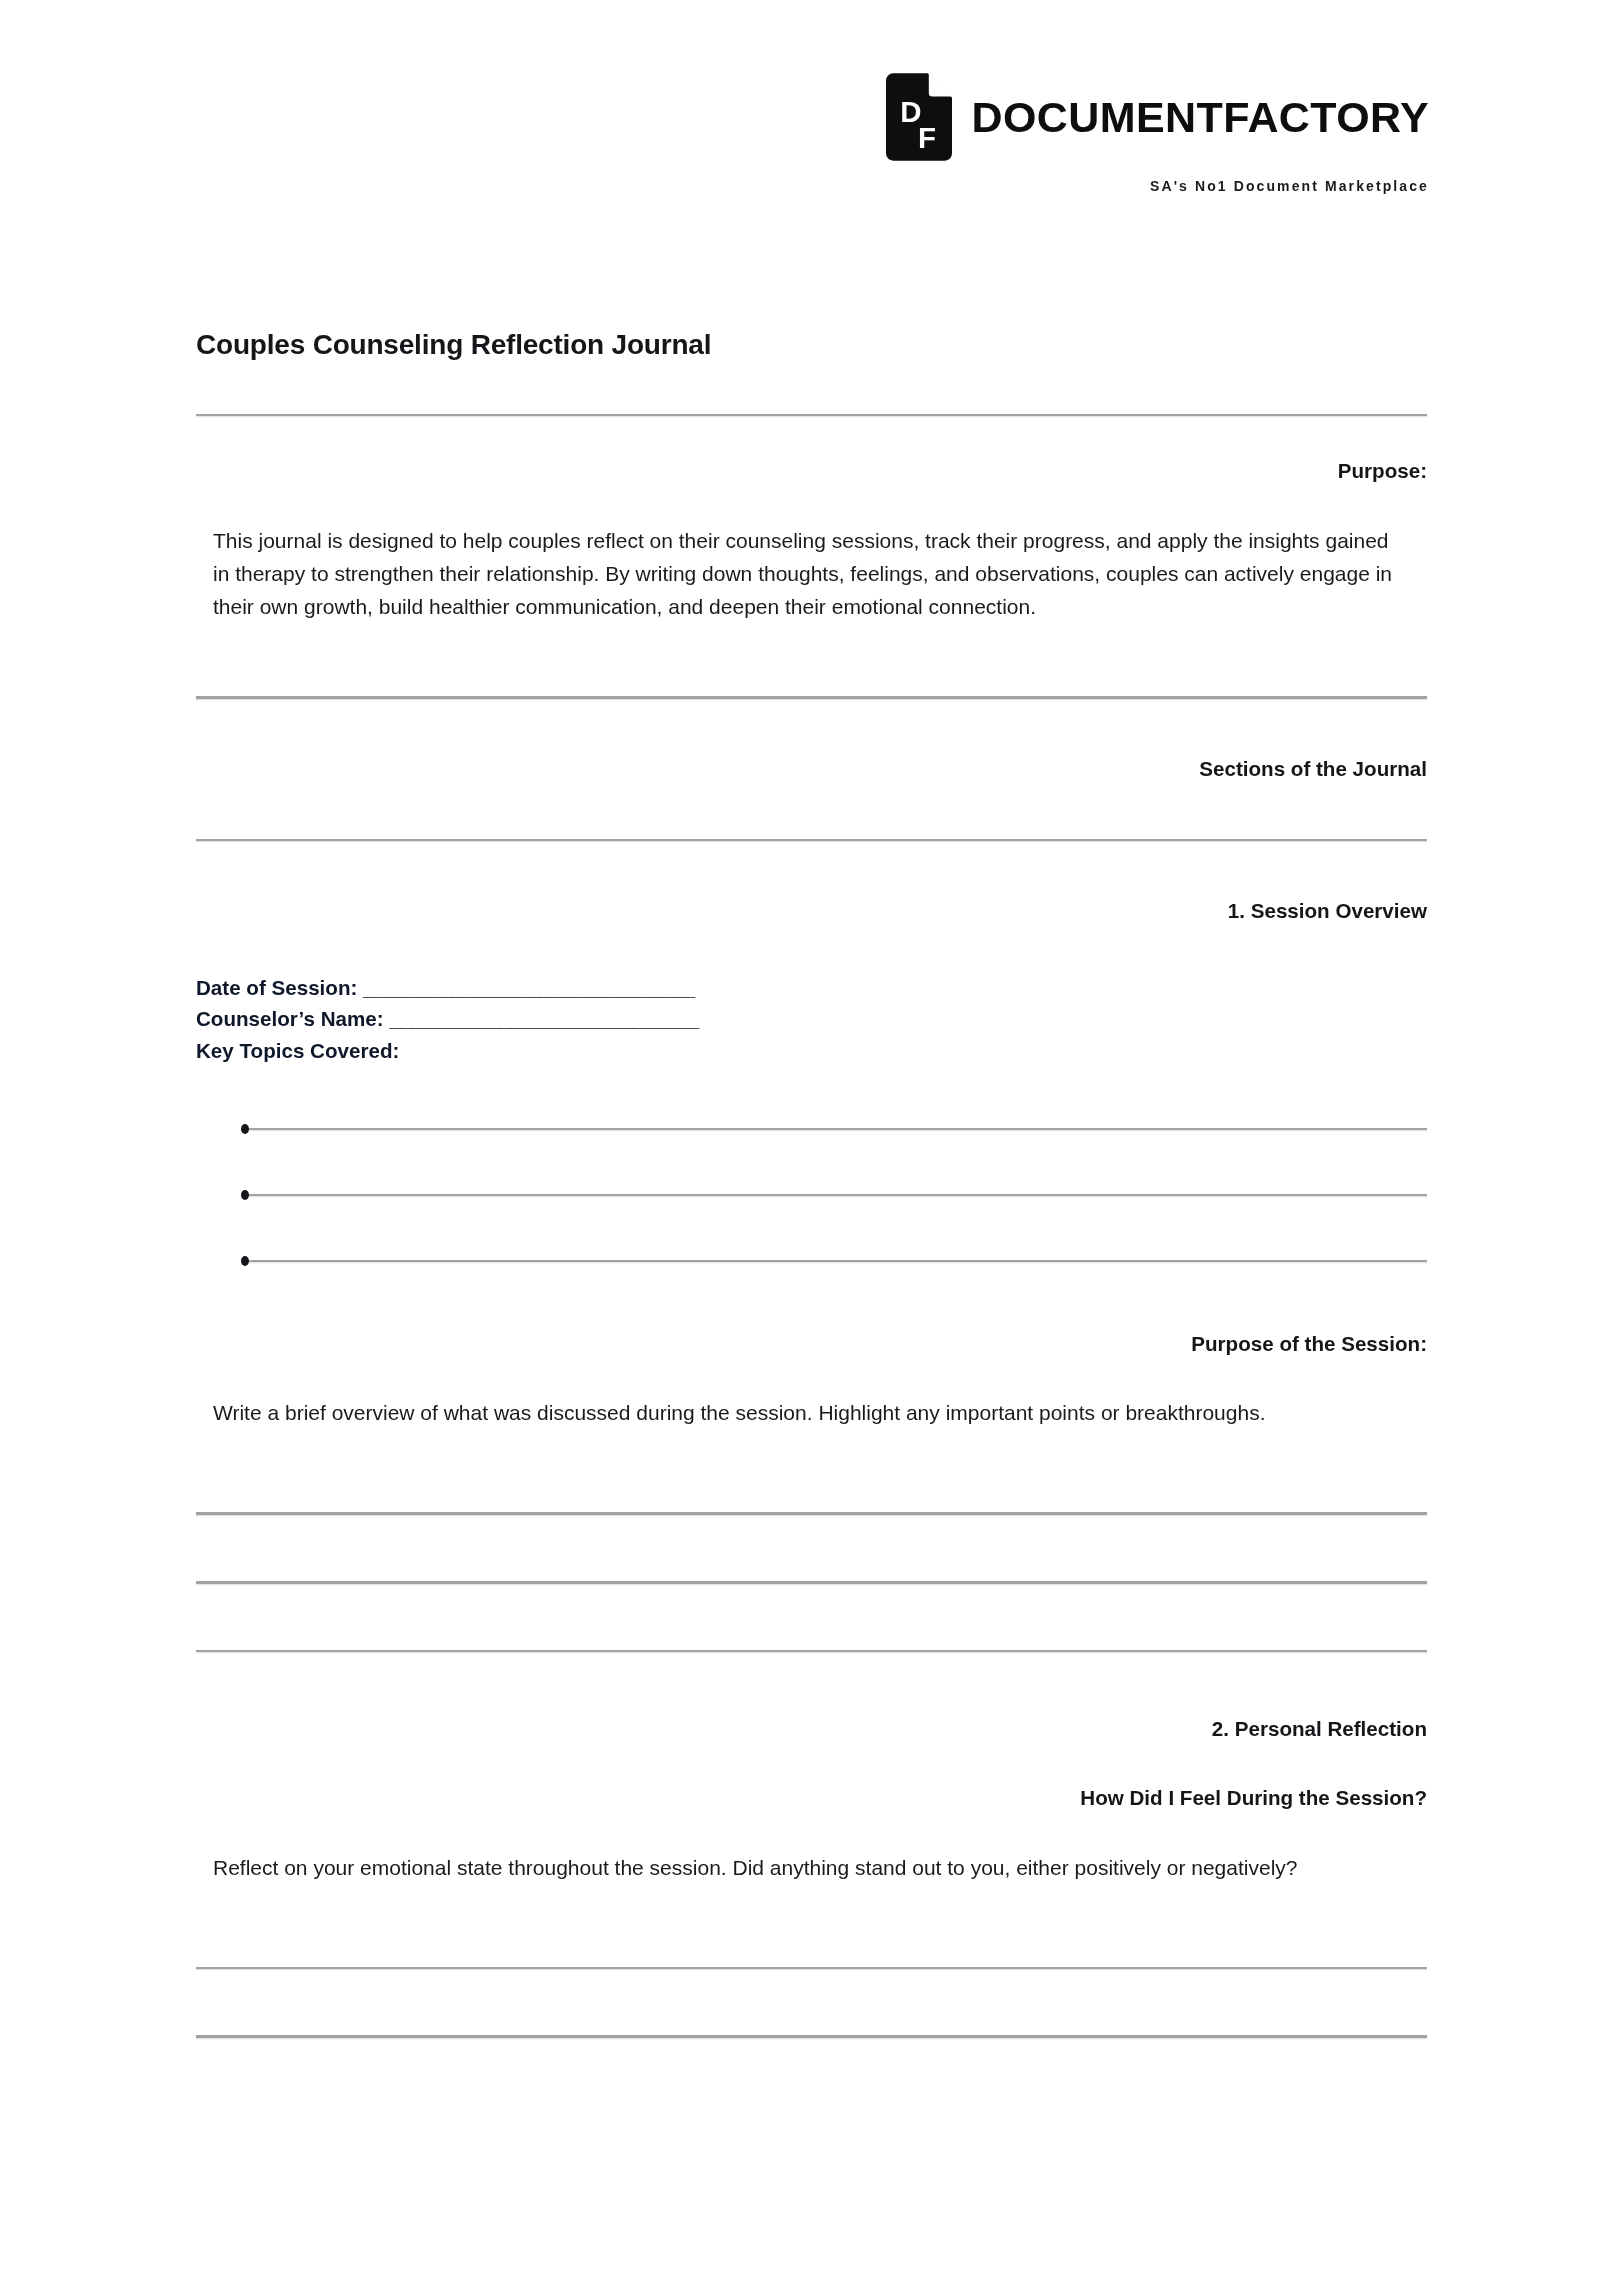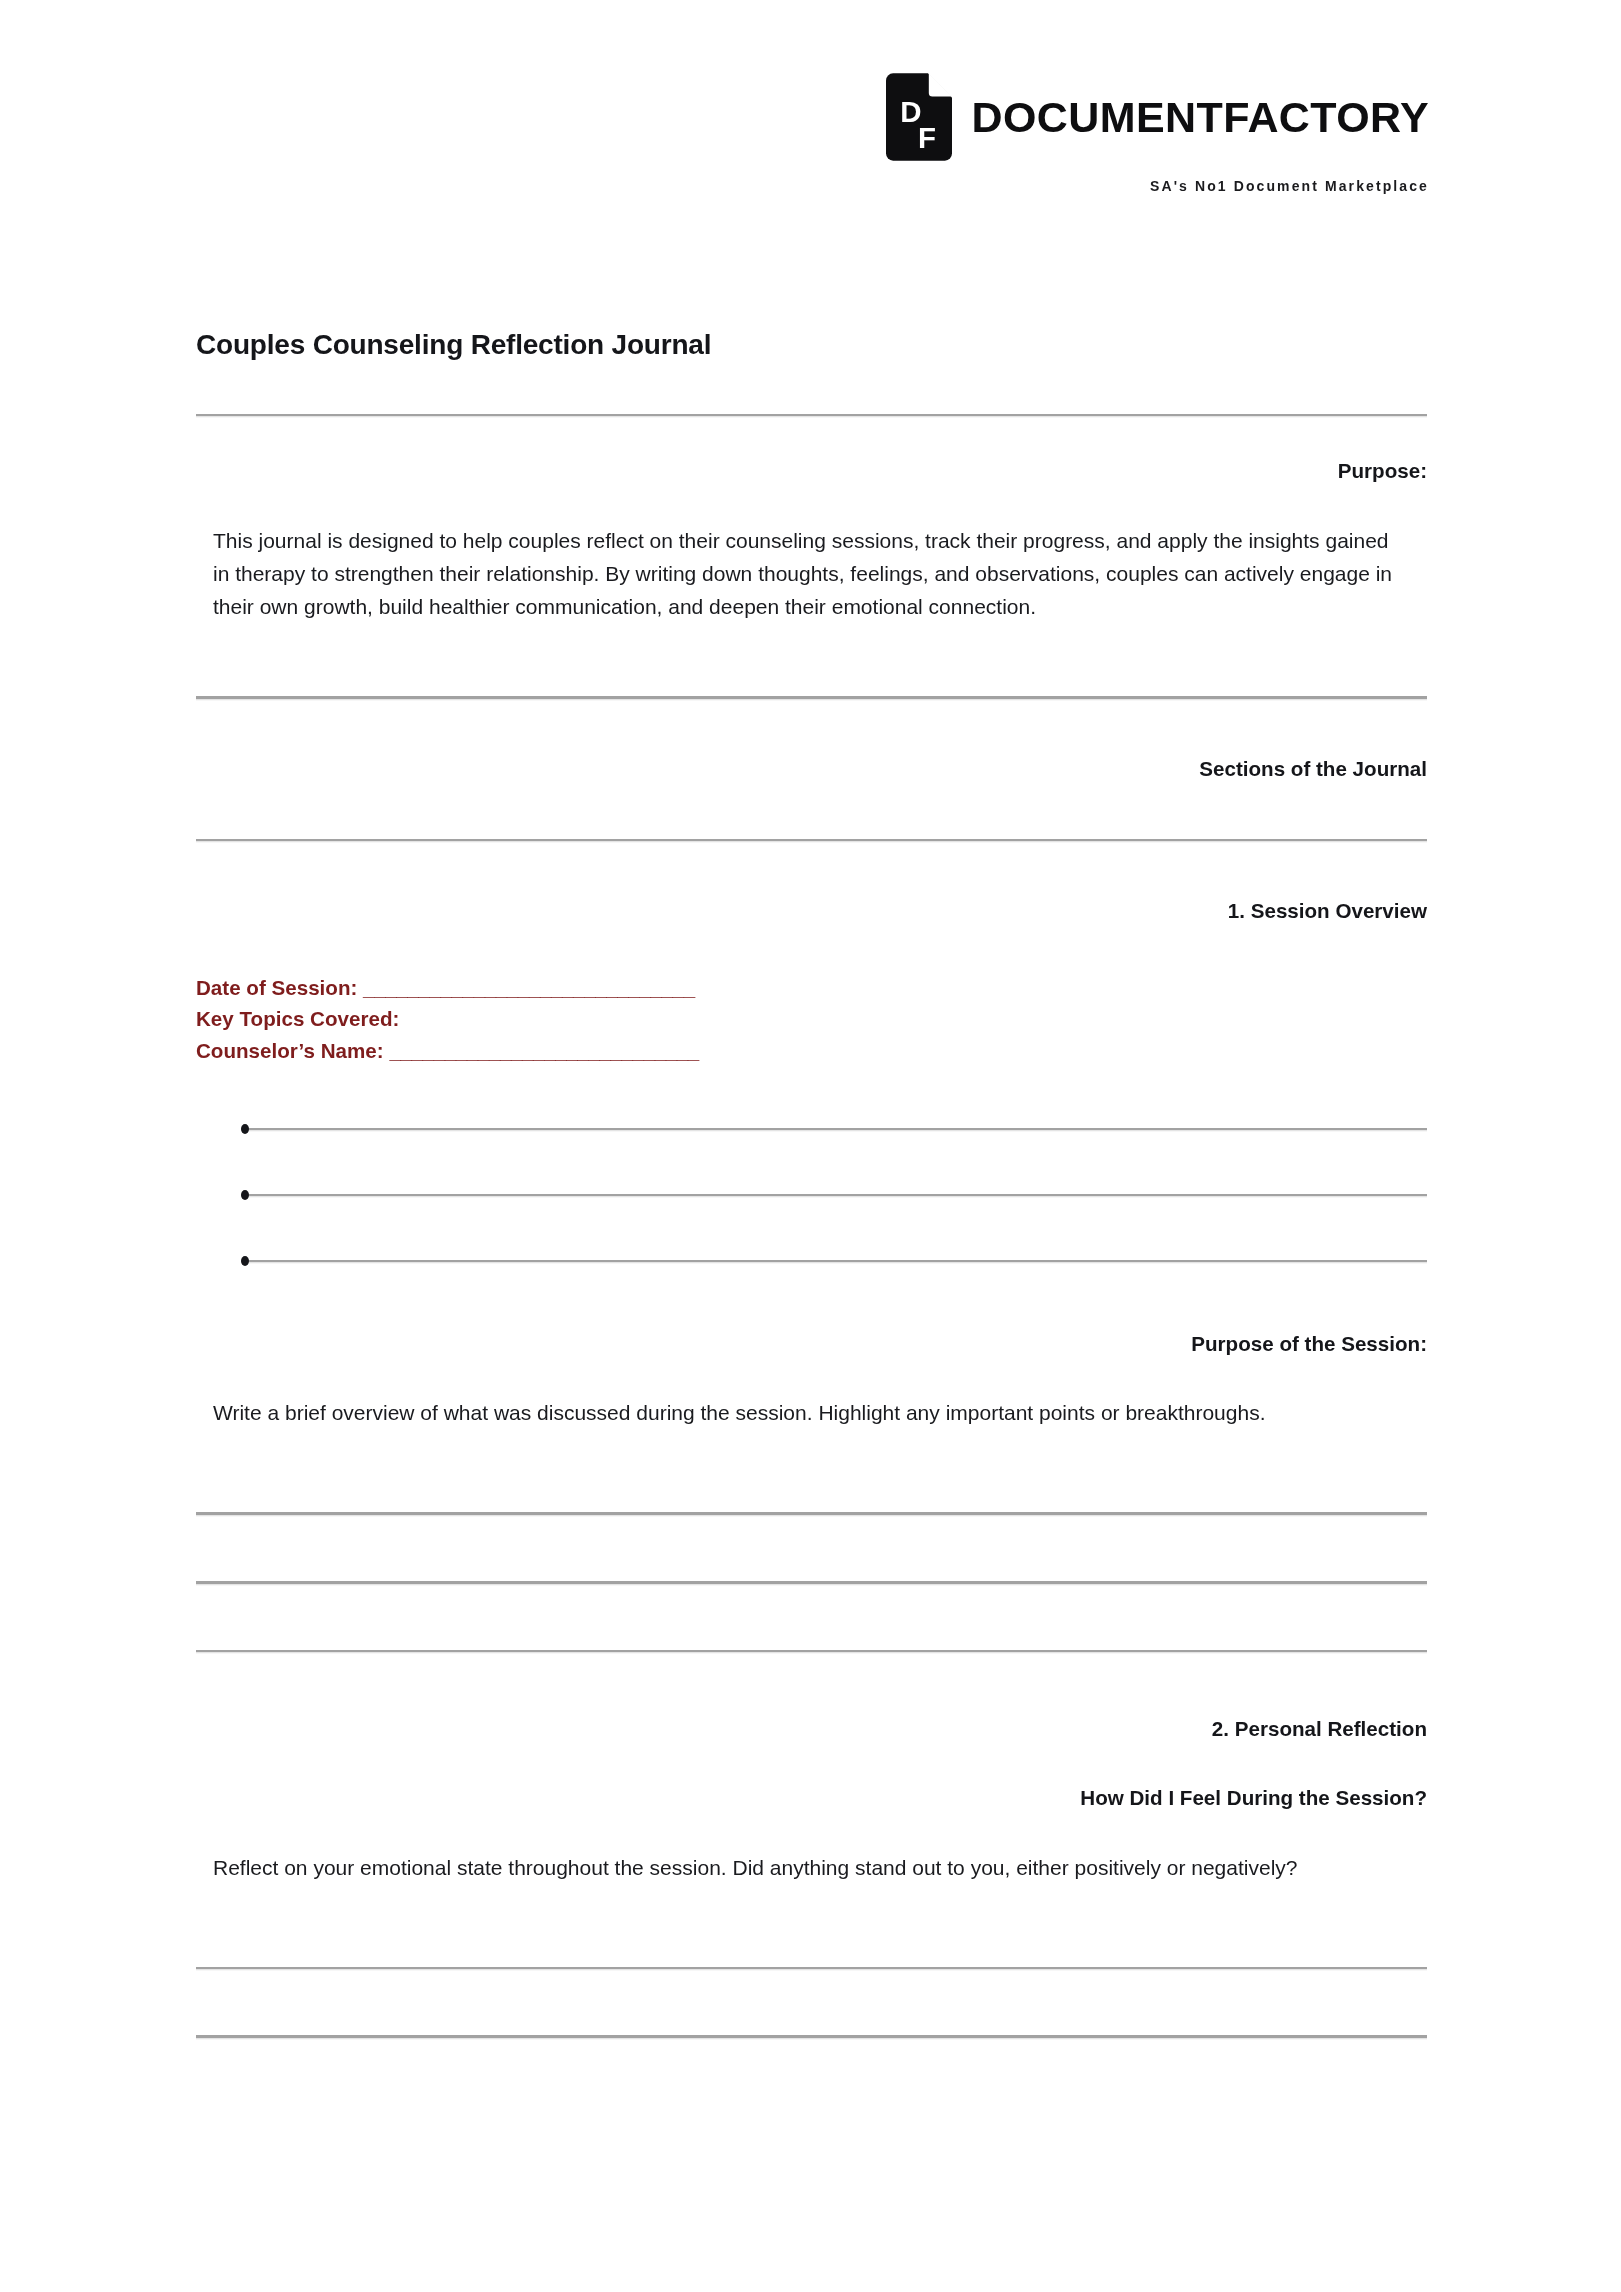--- a/index.html
+++ b/index.html
@@ -106,21 +106,21 @@
     font-weight: 400;
     line-height: 1.58;
     color: #1a1b1f;
     margin: 17px;
   }
 
   .field-line {
     font-size: 20.6px;
     font-weight: 700;
     line-height: 1.52;
-    color: #7f1d1d;
+    color: #0f172a;
     margin: 0;
     white-space: nowrap;
   }
   .blank-fill {
     font-weight: 700;
     letter-spacing: -0.4px;
   }
 
   .bullet-list {
     list-style: none;
@@ -210,22 +210,22 @@
 
     <div class="sp-62"></div>
     <div class="rule"></div>
     <div class="sp-62"></div>
 
     <p class="sec-head">1. Session Overview</p>
 
     <div class="sp-52"></div>
 
     <p class="field-line"><span>Date of Session:</span> <span class="blank-fill">______________________________</span></p>
+    <p class="field-line"><span>Counselor’s Name:</span> <span class="blank-fill">____________________________</span></p>
     <p class="field-line">Key Topics Covered:</p>
-    <p class="field-line"><span>Counselor’s Name:</span> <span class="blank-fill">____________________________</span></p>
 
     <div class="sp-34"></div>
 
     <ul class="bullet-list">
       <li class="bullet-item">
         <span class="bullet-dot">
             <i></i>
           </span>
         <span class="bullet-rule"></span>
       </li>

